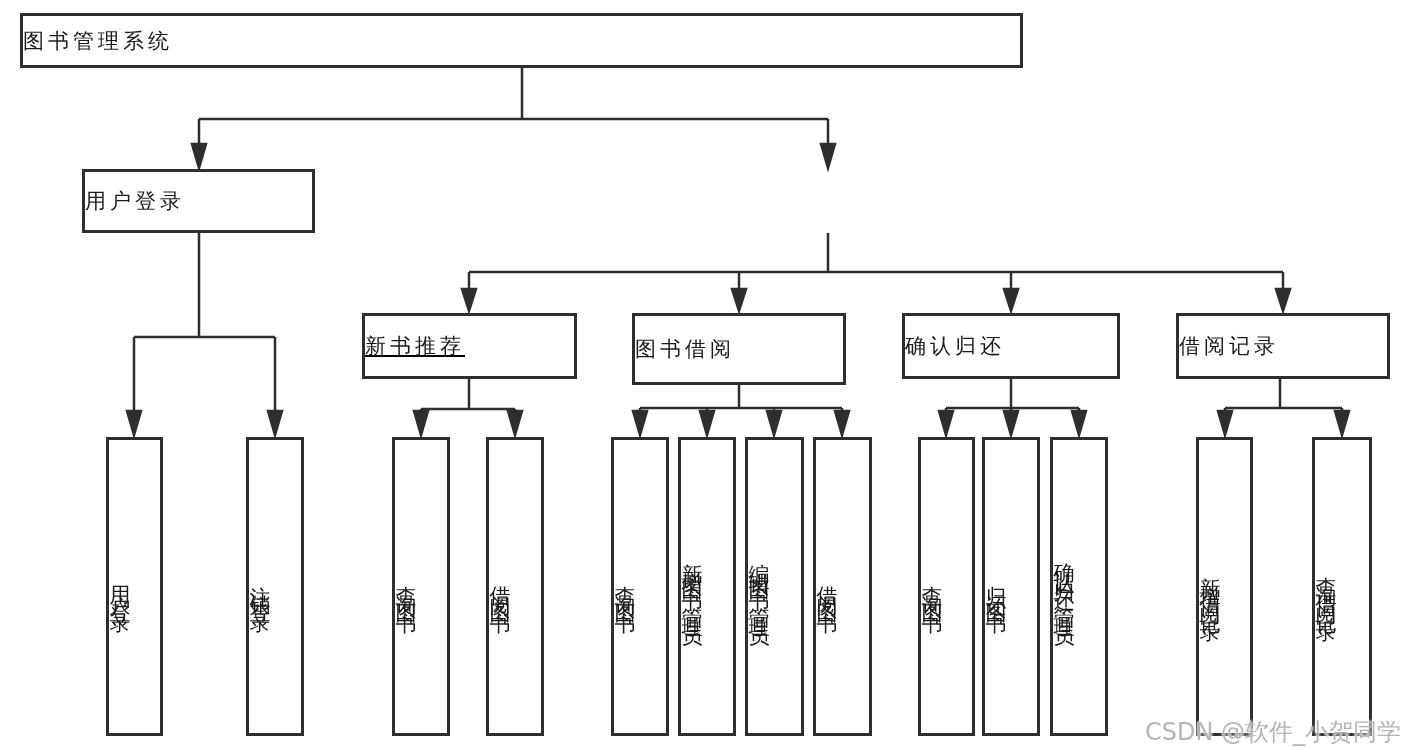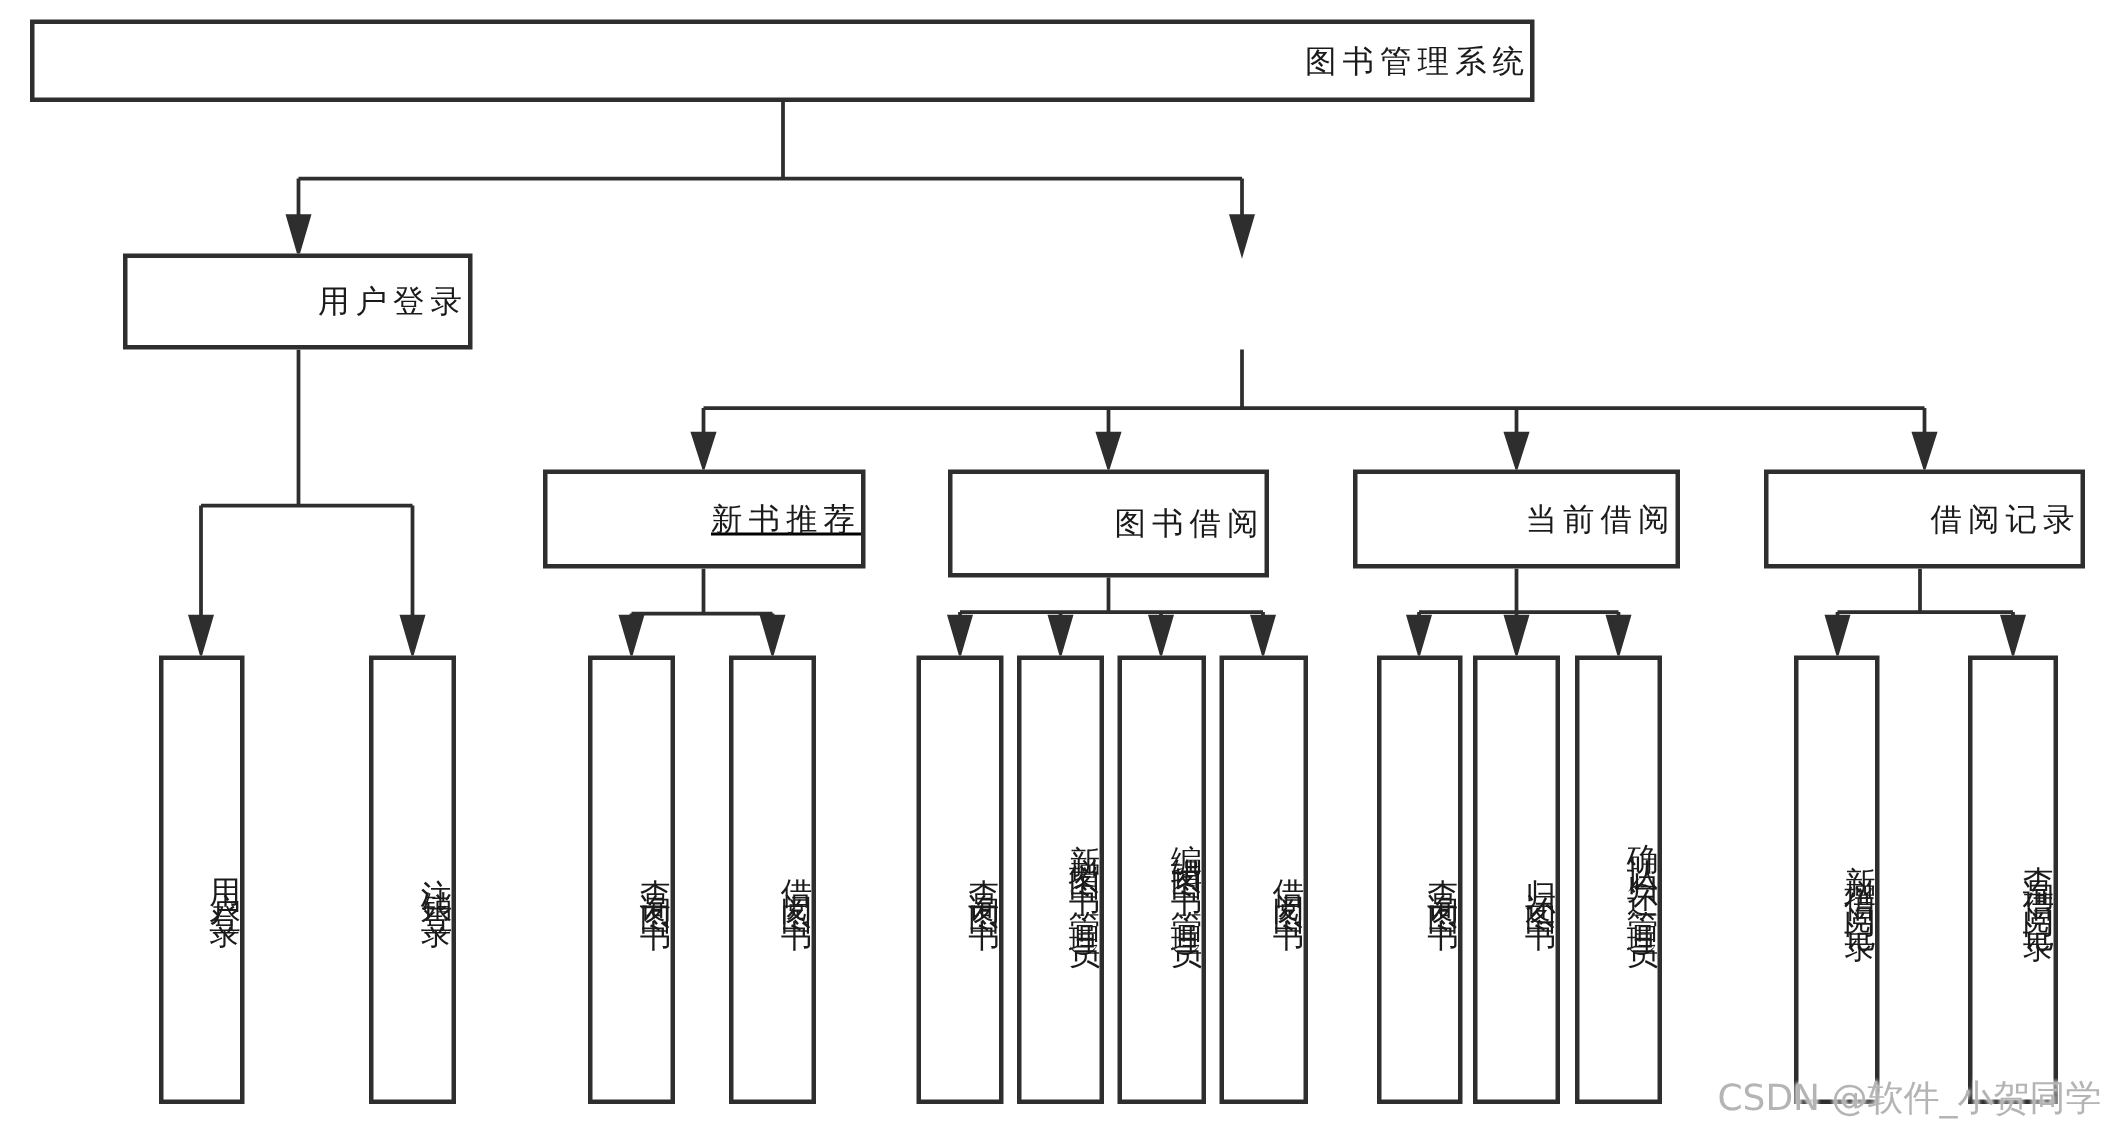--- a/index.html
+++ b/index.html
@@ -23,21 +23,21 @@
     height: 747px;
     z-index: 1;
   }
   .node {
     position: absolute;
     box-sizing: border-box;
     border: 3px solid #2e2e2e;
     background: #ffffff;
     display: flex;
     align-items: center;
-    justify-content: flex-end;
+    justify-content: flex-start;
     z-index: 2;
   }
   .hlabel {
     font-size: 21px;
     letter-spacing: 4px;
     color: #1a1a1a;
     white-space: nowrap;
   }
   .vlabel {
     writing-mode: vertical-rl;
@@ -123,21 +123,21 @@
     <span class="hlabel">用户登录</span>
   </div>
 
   <div class="node" style="left:362px; top:313px; width:215px; height:66px;text-decoration:underline;">
     <span class="hlabel">新书推荐</span>
   </div>
   <div class="node" style="left:632px; top:313px; width:214px; height:72px;font-family:Liberation Serif, serif;">
     <span class="hlabel">图书借阅</span>
   </div>
   <div class="node" style="left:902px; top:313px; width:218px; height:66px;">
-    <span class="hlabel">当前借阅</span>
+    <span class="hlabel">确认归还</span>
   </div>
   <div class="node" style="left:1176px; top:313px; width:214px; height:66px;">
     <span class="hlabel">借阅记录</span>
   </div>
 
   <div class="node" style="left:106px; top:437px; width:57px; height:299px;">
     <span class="vlabel">用户登录</span>
   </div>
   <div class="node" style="left:246px; top:437px; width:58px; height:299px;">
     <span class="vlabel">注销登录</span>

